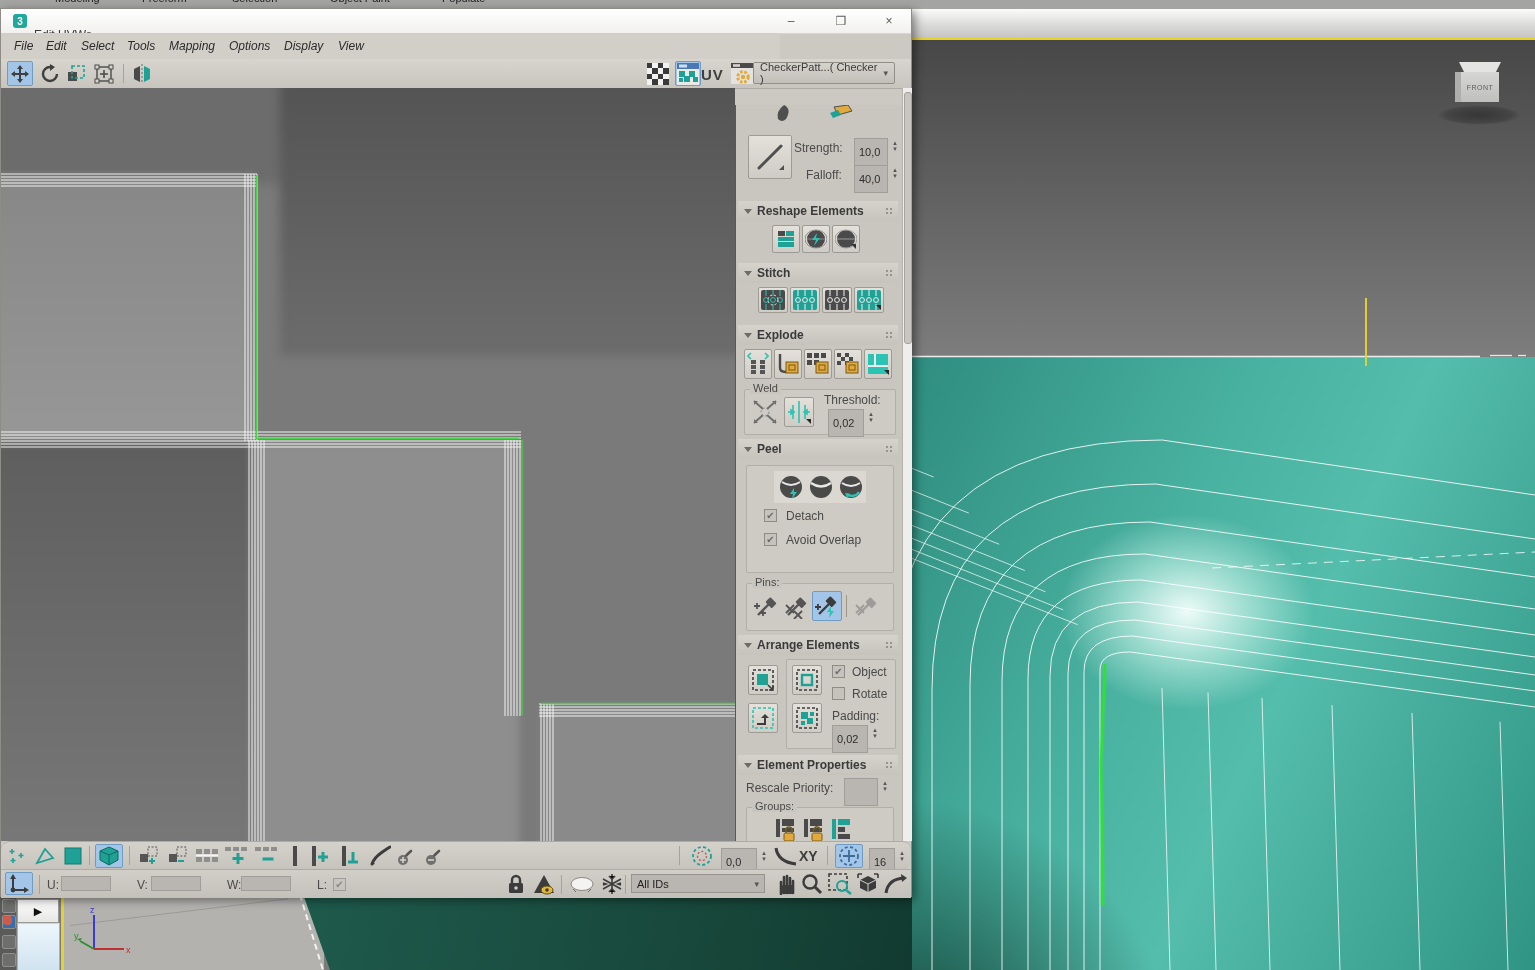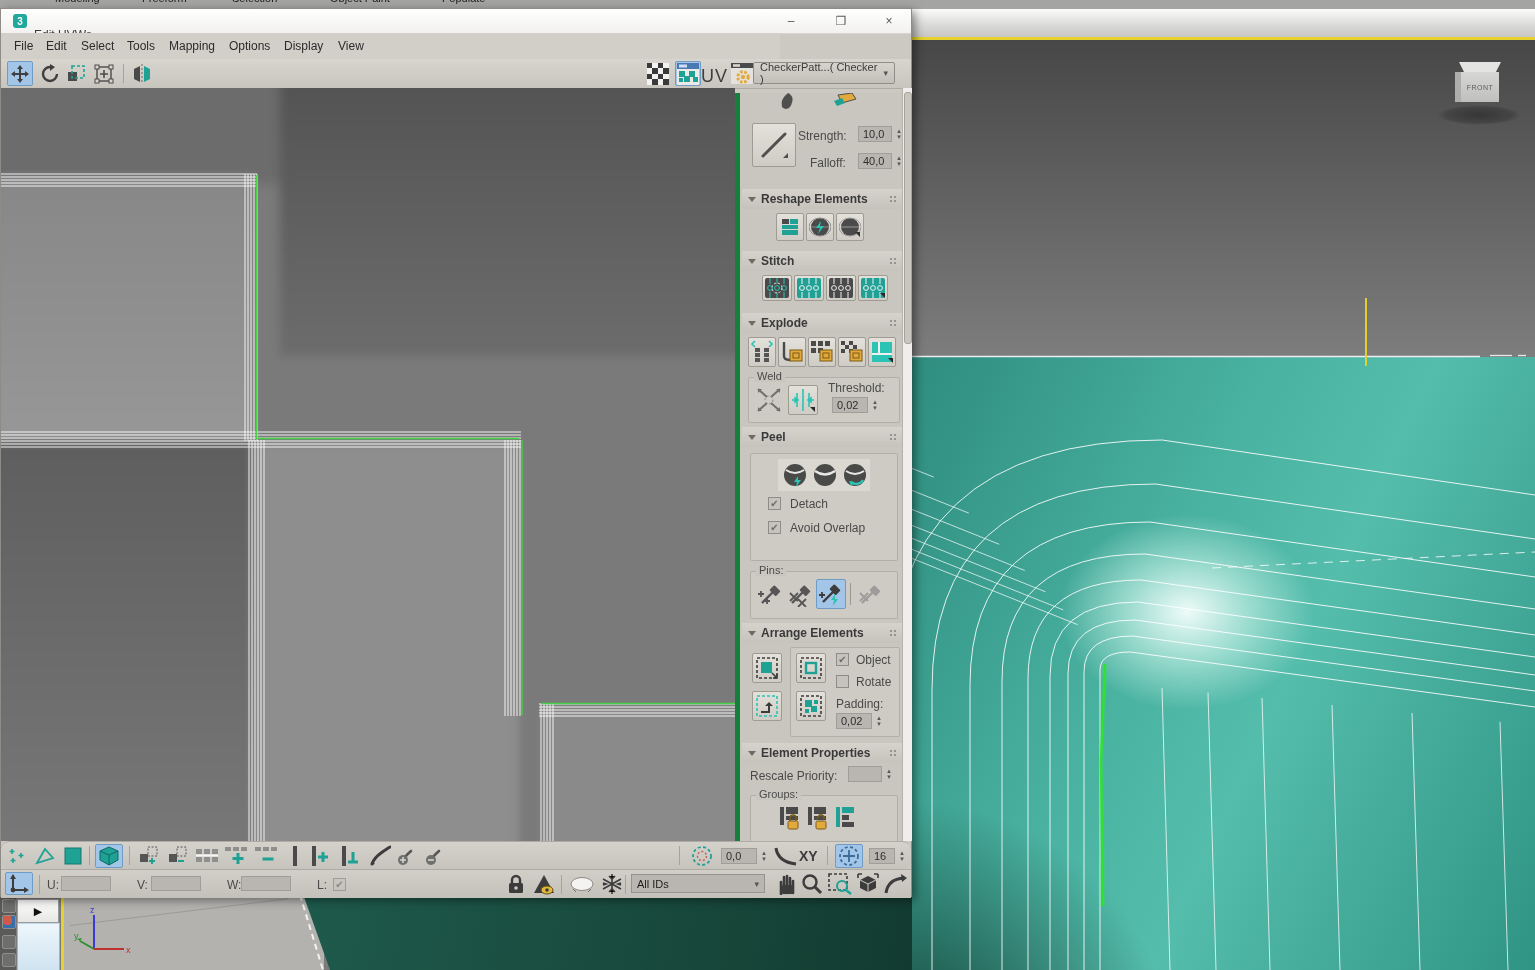--- a/index.html
+++ b/index.html
@@ -36,45 +36,45 @@
   #bl-play{left:17px;top:899px;width:40px;height:22px;background:linear-gradient(#ffffff,#e6e6e4);border:1px solid #9a9a98;display:flex;align-items:center;justify-content:center;font-size:11px;color:#111;}
   #bl-blue{left:17px;top:923px;width:41px;height:47px;background:linear-gradient(180deg,#eef6fc,#cfe3f0);border:1px solid #8fb9d4;border-top-color:#bcd8ea;}
   #tripod{left:72px;top:903px;}
   
   #dlg{left:0;top:8px;width:912px;height:889px;background:#ccc9c3;border:1px solid #8f8c87;box-shadow:3px 3px 9px rgba(0,0,0,.45);box-sizing:border-box;}
   #titlebar{left:0;top:0;width:910px;height:24px;background:linear-gradient(#ffffff,#f2f1ef);border-bottom:1px solid #d8d5d0;}
   #dlg-logo{left:12px;top:5px;width:14px;height:14px;background:#1fa89b;border-radius:3px;color:#fff;font-size:10px;font-weight:bold;display:flex;align-items:center;justify-content:center;}
   #dlg-title{left:33px;top:19px;font-size:12px;color:#3c3c3c;}
   .wbtn{position:absolute;top:0;width:44px;height:23px;display:flex;align-items:center;justify-content:center;font-size:12px;color:#5a5a5a;}
   #btn-min{left:768px;} #btn-max{left:818px;} #btn-close{left:866px;}
-  #menubar{left:0;top:24px;width:779px;height:26px;background:#d2cfc9;border-bottom:1px solid #b9b6b0;}
+  #menubar{left:0;top:24px;width:779px;height:26px;background:#d2cfc9;border-bottom:1px solid #b9b6b0;font-style:italic;}
   .mitem{position:absolute;top:6px;font-size:12px;color:#2b2b2b;}
   #toolbar{left:0;top:50px;width:910px;height:29px;background:linear-gradient(#d8d5cf,#c8c5bf);border-bottom:1px solid #aeaba5;}
   .tbtn{position:absolute;top:2px;width:26px;height:25px;display:flex;align-items:center;justify-content:center;border-radius:2px;}
   .tbtn.sel{background:#a3c6e8;border:1px solid #6f9cc4;box-sizing:border-box;}
   .tsep{position:absolute;top:5px;width:1px;height:19px;background:#a6a39d;}
   #tex-dd{left:752px;top:3px;width:142px;height:22px;background:linear-gradient(#d6d3cd,#c3c0ba);border:1px solid #918e88;border-radius:2px;font-size:11px;color:#3a3a3a;display:flex;align-items:center;padding:0 6px;box-sizing:border-box;}
   #tex-dd .dda{margin-left:auto;font-size:9px;color:#555;}
-  #uv-lbl{left:700px;top:7px;font-size:18px;font-weight:normal;color:#3f3f3f;letter-spacing:1px;}
+  #uv-lbl{left:700px;top:7px;font-size:15px;font-weight:bold;color:#3f3f3f;letter-spacing:1px;}
   
   #canvas{left:0;top:79px;width:734px;height:753px;background:#7a7a7a;overflow:hidden;}
   .chk{position:absolute;filter:blur(5px);}
   #uv-svg{position:absolute;left:0;top:0;}
   
-  #panel{left:734px;top:84px;width:166px;height:753px;background:#c9c6c0;border-left:5px solid #15803d;overflow:hidden;}
+  #panel{left:734px;top:96px;width:166px;height:753px;background:#c9c6c0;border-left:1px solid #15803d;overflow:hidden;}
   .sect-h{position:absolute;left:2px;width:160px;height:20px;background:linear-gradient(#d6d3cd,#c6c3bd);display:flex;align-items:center;font-size:12px;font-weight:bold;color:#3a3a3a;}
   .sect-h .tri{width:0;height:0;border-left:4px solid transparent;border-right:4px solid transparent;border-top:5px solid #6e6b66;margin:0 5px 0 6px;}
   .sect-h .grip{margin-left:auto;margin-right:5px;width:8px;height:8px;background:
      radial-gradient(circle,#96938e 1px,transparent 1.2px) 0 0/4px 4px;}
   .gbox{position:absolute;border:1px solid #b2afa9;background:#cecbc5;border-radius:2px;}
   .glabel{position:absolute;font-size:11px;color:#4a4a48;background:#c9c6c0;padding:0 3px;}
   .pb{position:absolute;background:linear-gradient(#e4e1db,#cfccc6);border:1px solid #9e9b95;border-radius:2px;display:flex;align-items:center;justify-content:center;box-sizing:border-box;}
   .pb.blue{background:#a3c6e8;border-color:#6f9cc4;}
   .lbl{position:absolute;font-size:12px;color:#4a4a48;}
-  .spin{position:absolute;height:16px;background:#b9b6b1;border:1px solid #a19e99;display:flex;align-items:center;font-size:11px;color:#2e2e2e;padding:0 4px;box-sizing:border-box;}
+  .spin{position:absolute;height:28px;background:#b9b6b1;border:1px solid #a19e99;display:flex;align-items:center;font-size:11px;color:#2e2e2e;padding:0 4px;box-sizing:border-box;}
   .spin .arr{position:absolute;right:-14px;top:-1px;width:12px;height:16px;display:flex;flex-direction:column;align-items:center;justify-content:center;font-size:7px;line-height:6px;color:#555;}
   .cb{position:absolute;width:13px;height:13px;background:#c6c3bd;border:1px solid #8f8c87;display:flex;align-items:center;justify-content:center;font-size:10px;color:#6d6d6a;box-sizing:border-box;}
   
   #pscroll{left:901px;top:79px;width:9px;height:753px;background:#efeeec;border-left:1px solid #b5b2ac;}
   #pthumb{position:absolute;left:1px;top:4px;width:6px;height:250px;background:#c9c6c0;border:1px solid #a5a29c;border-radius:3px;}
   
   #selbar{left:0;top:832px;width:910px;height:28px;background:linear-gradient(#d5d2cc,#c6c3bd);border-top:1px solid #aeaba5;border-radius:9px;}
   .sbtn{position:absolute;top:2px;width:25px;height:24px;display:flex;align-items:center;justify-content:center;border-radius:2px;}
   .sbtn.sel{background:#a3c6e8;border:1px solid #6f9cc4;box-sizing:border-box;}
   

